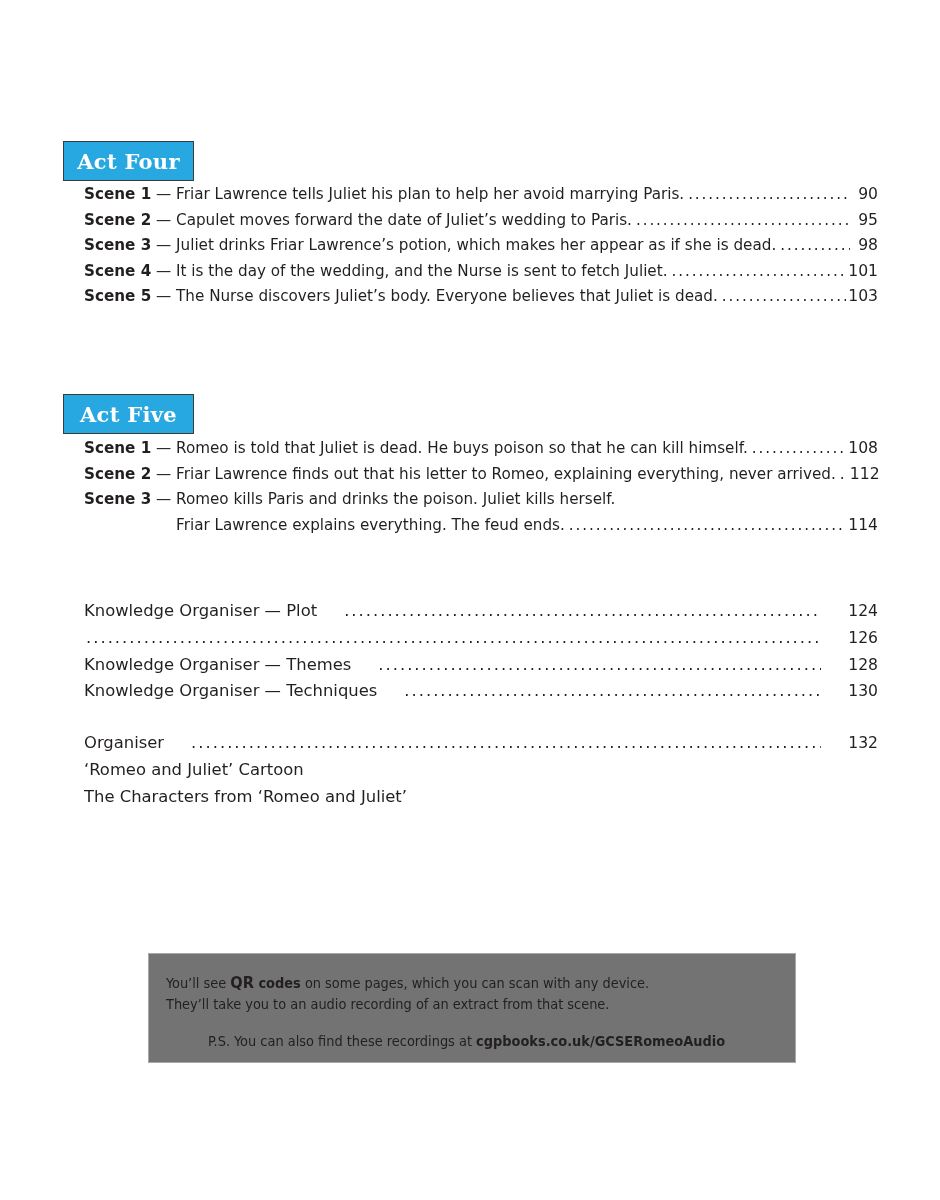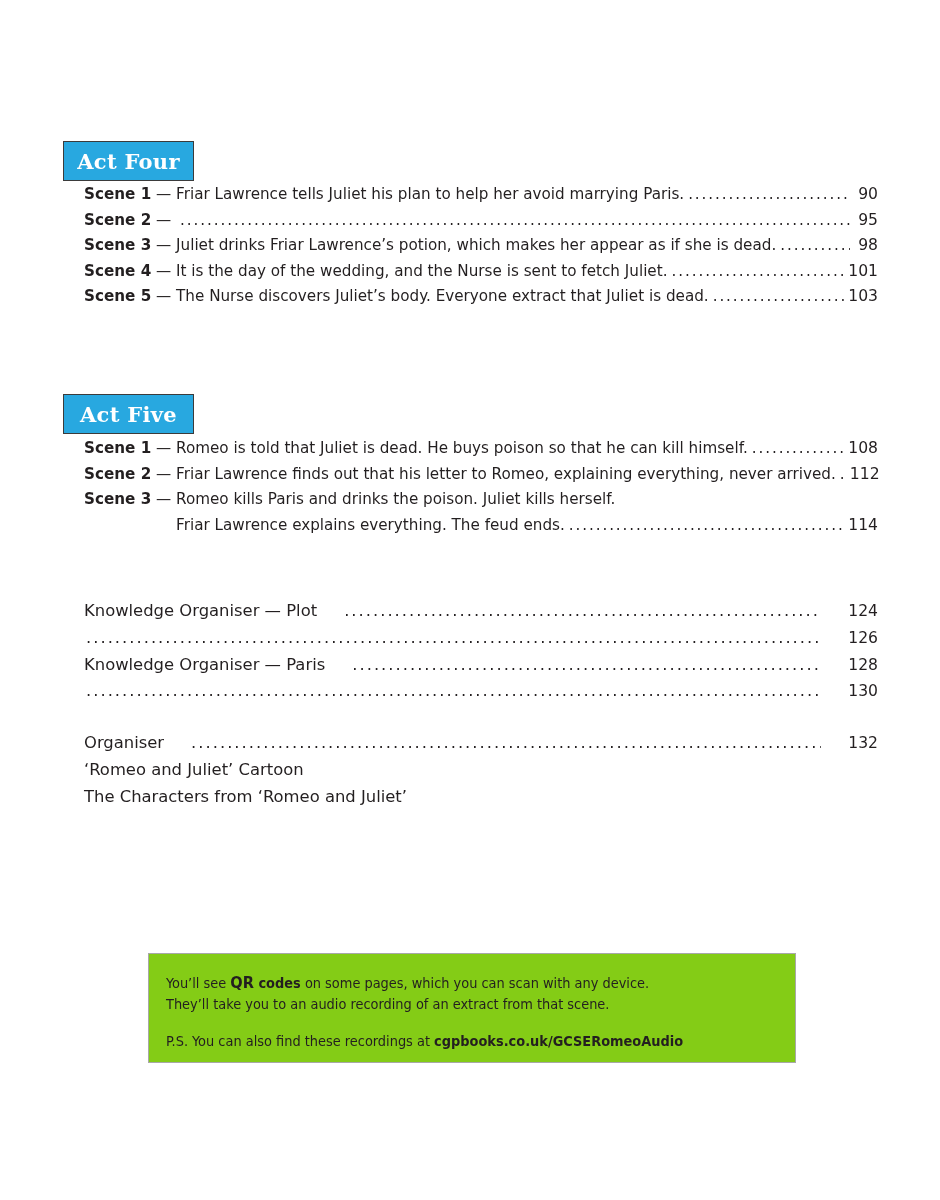--- a/index.html
+++ b/index.html
@@ -134,31 +134,31 @@
 
   
   #qr-info-box {
     position: absolute;
     left: 148px;
     top: 953px;
     width: 648px;
     height: 110px;
     box-sizing: border-box;
     border: 1px solid #a8a8a8;
-    background: #84cc16;
+    background: #737373;
     padding: 18px 0 0 17px;
   }
   .qr-line {
     font-family: "DejaVu Sans Condensed", "Liberation Sans Narrow", "Liberation Sans", sans-serif;
     font-size: 14.4px;
     line-height: 21px;
     color: #231f20;
     white-space: nowrap;
   }
-  .qr-line.spaced { margin-top: 16px; }
+  .qr-line.spaced { margin-top: 16px; margin-left: 42px; }
   .qr-strong { font-weight: bold; }
   .qr-strong.bigger { font-size: 16.2px; }
 </style>
 </head>
 <body>
 
 <div class="page">
 
   <div class="act-banner" id="act-four-banner">
     <span class="act-label">Act Four</span>
@@ -170,20 +170,21 @@
       <span class="scene-label">Scene 1</span>
       <span class="scene-dash"> — </span>
       <span class="scene-desc">Friar Lawrence tells Juliet his plan to help her avoid marrying Paris.</span>
       <span class="leader">......................................................................................................................................................</span>
       <span class="pagenum">90</span>
     </div>
 
     <div class="scene-row">
       <span class="scene-label">Scene 2</span>
       <span class="scene-dash"> — </span>
+      <span class="scene-desc">Capulet moves forward the date of Juliet’s wedding to Paris.</span>
       <span class="leader">......................................................................................................................................................</span>
       <span class="pagenum">95</span>
     </div>
 
     <div class="scene-row">
       <span class="scene-label">Scene 3</span>
       <span class="scene-dash"> — </span>
       <span class="scene-desc">Juliet drinks Friar Lawrence’s potion, which makes her appear as if she is dead.</span>
       <span class="leader">......................................................................................................................................................</span>
       <span class="pagenum">98</span>
@@ -193,21 +194,21 @@
       <span class="scene-label">Scene 4</span>
       <span class="scene-dash"> — </span>
       <span class="scene-desc">It is the day of the wedding, and the Nurse is sent to fetch Juliet.</span>
       <span class="leader">......................................................................................................................................................</span>
       <span class="pagenum">101</span>
     </div>
 
     <div class="scene-row">
       <span class="scene-label">Scene 5</span>
       <span class="scene-dash"> — </span>
-      <span class="scene-desc">The Nurse discovers Juliet’s body.  Everyone extract that Juliet is dead.</span>
+      <span class="scene-desc">The Nurse discovers Juliet’s body.  Everyone believes that Juliet is dead.</span>
       <span class="leader">......................................................................................................................................................</span>
       <span class="pagenum">103</span>
     </div>
   </div>
 
   <div class="act-banner" id="act-five-banner">
     <span class="act-label">Act Five</span>
   </div>
 
   <div class="scene-block" id="act-five-scenes">
@@ -252,26 +253,27 @@
       <span class="leader">......................................................................................................................................................</span>
       <span class="pagenum">124</span>
     </div>
 
     <div class="entry-row">
       <span class="leader">......................................................................................................................................................</span>
       <span class="pagenum">126</span>
     </div>
 
     <div class="entry-row">
-      <span class="entry-title">Knowledge Organiser — Paris</span>
+      <span class="entry-title">Knowledge Organiser — Themes</span>
       <span class="leader">......................................................................................................................................................</span>
       <span class="pagenum">128</span>
     </div>
 
     <div class="entry-row">
+      <span class="entry-title">Knowledge Organiser — Techniques</span>
       <span class="leader">......................................................................................................................................................</span>
       <span class="pagenum">130</span>
     </div>
   </div>
 
   <div class="entries-block" id="backmatter-entries">
 
     <div class="entry-row">
       <span class="entry-title">Organiser</span>
       <span class="leader">......................................................................................................................................................</span>

